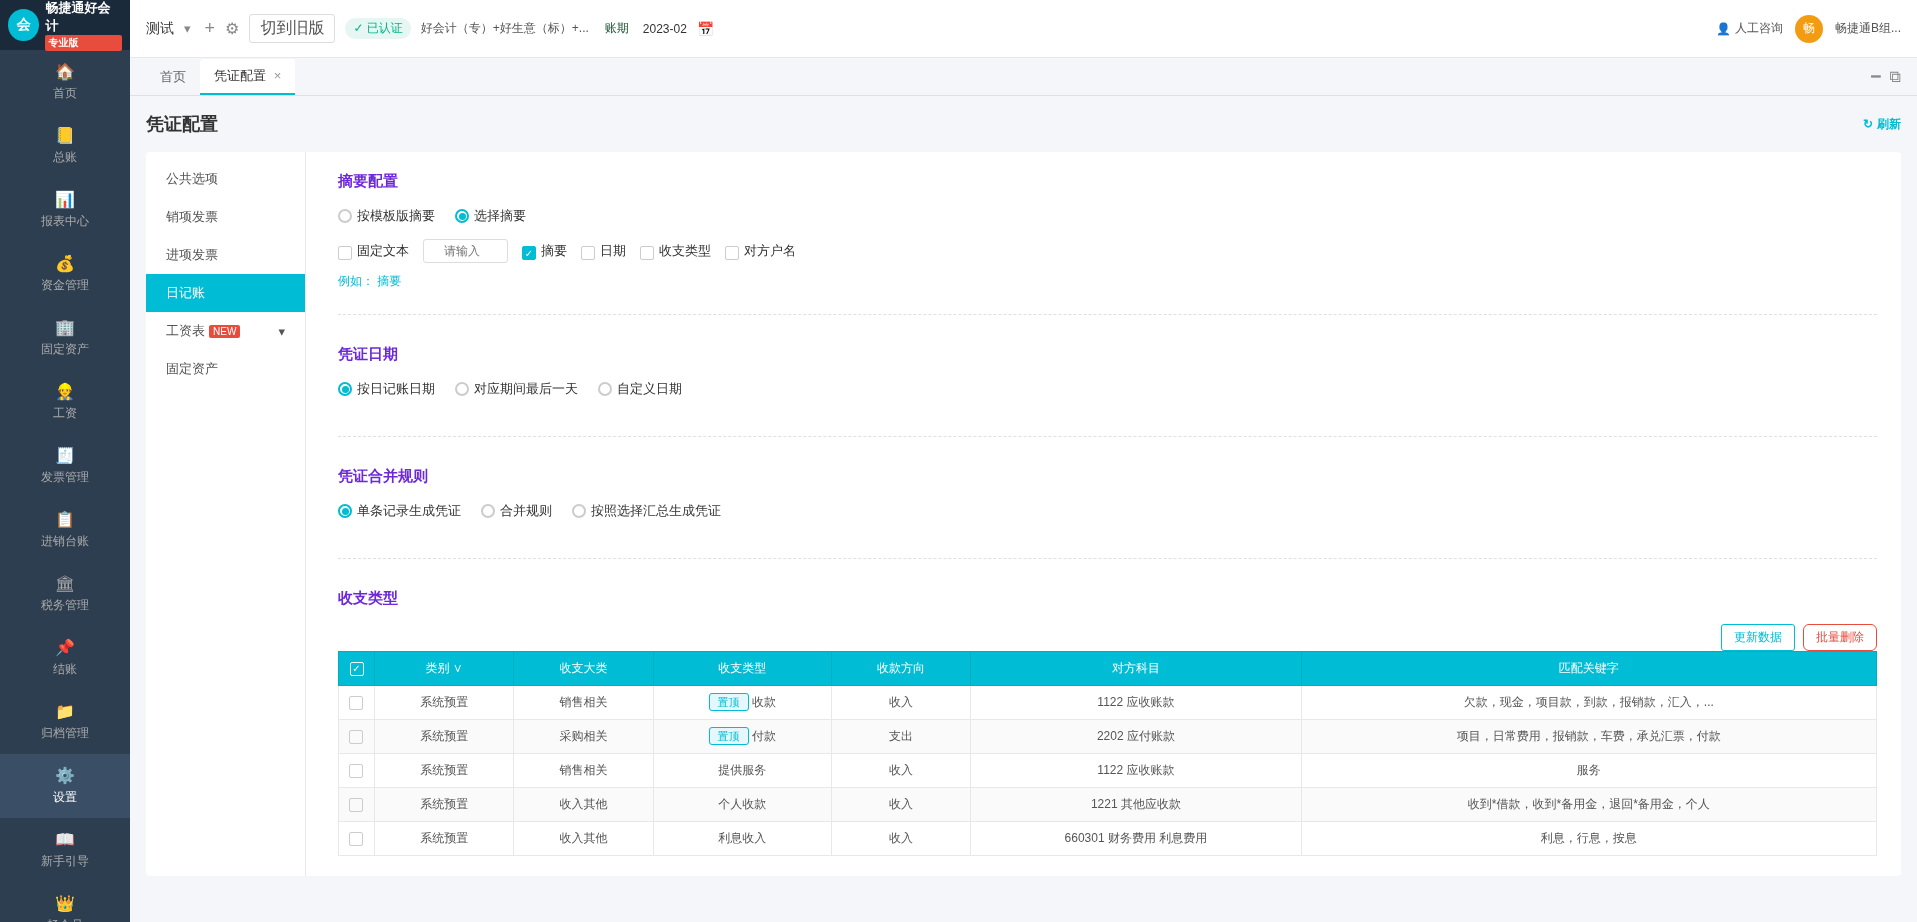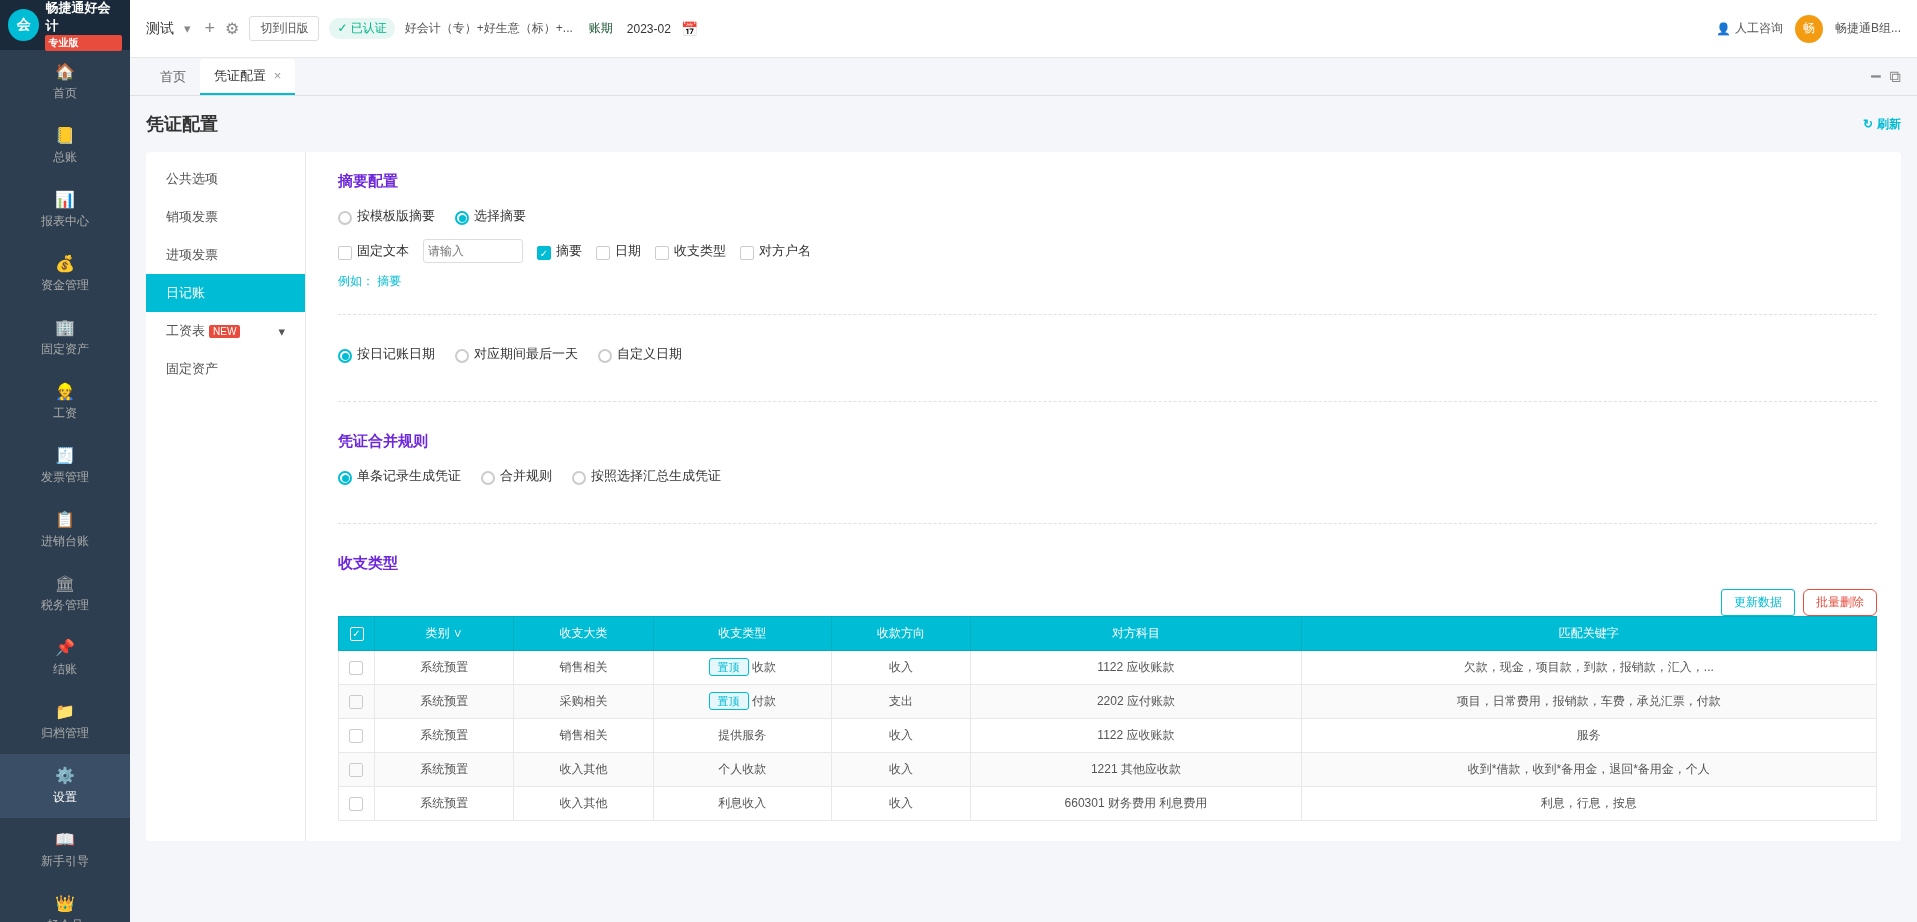--- a/index.html
+++ b/index.html
@@ -45,31 +45,31 @@
     .config-sidebar-item .chevron { margin-left: auto; }
 
     .config-main { flex: 1; padding: 20px 24px; }
 
     
     .section { margin-bottom: 30px; border-bottom: 1px dashed #e0e0e0; padding-bottom: 24px; }
     .section-title { font-size: 15px; font-weight: bold; color: #6d28d9; margin-bottom: 16px; }
 
     
     .radio-group { display: flex; gap: 20px; align-items: center; margin-bottom: 14px; }
-    .radio-item { display: flex; align-items: flex-end; gap: 5px; cursor: pointer; font-size: 13px; font-family: Liberation Serif, serif; }
+    .radio-item { display: flex; align-items: center; gap: 5px; cursor: pointer; font-size: 13px; font-family: Liberation Serif, serif; }
     .radio-circle { width: 14px; height: 14px; border-radius: 50%; border: 2px solid #ccc; display: flex; align-items: center; justify-content: center; }
     .radio-circle.checked { border-color: #00bcd4; }
     .radio-circle.checked::after { content: ''; width: 7px; height: 7px; border-radius: 50%; background: #00bcd4; }
 
     
     .checkbox-row { display: flex; align-items: center; gap: 14px; margin-bottom: 10px; flex-wrap: wrap; }
     .checkbox-item { display: flex; align-items: flex-end; gap: 5px; cursor: pointer; font-size: 13px; }
     .checkbox-box { width: 14px; height: 14px; border: 1.5px solid #ccc; border-radius: 2px; display: flex; align-items: center; justify-content: center; }
     .checkbox-box.checked { background: #00bcd4; border-color: #00bcd4; color: white; font-size: 10px; }
-    .text-input { border: 1px solid #ddd; padding: 4px 4px; border-radius: 3px; font-size: 12px; color: #aaa; width: 100px; }
+    .text-input { border: 1px solid #ddd; padding: 4px 20px; border-radius: 3px; font-size: 12px; color: #aaa; width: 85px; }
     .example-text { font-size: 12px; color: #00bcd4; margin-top: 4px; }
     .example-text span { color: #00bcd4; }
 
     
     .table-header-row { display: flex; align-items: center; justify-content: flex-end; gap: 8px; margin-bottom: 0; }
     .update-btn { background: #fff; border: 1px solid #00bcd4; color: #00bcd4; padding: 4px 12px; border-radius: 3px; cursor: pointer; font-size: 12px; }
     .delete-btn { background: #fff; border: 1px solid #e74c3c; color: #e74c3c; padding: 4px 12px; border-radius: 6px; cursor: pointer; font-size: 12px; }
 
     .data-table { width: 100%; border-collapse: collapse; font-size: 12px; }
     .data-table th { background: #00bcd4; color: #fff; padding: 8px 10px; text-align: center; font-weight: normal; border: 1px solid #00aec4; }
@@ -148,21 +148,21 @@
   </div>
 </div>
 
 <div class="main">
 
   <div class="topbar">
     <span style="font-size:14px;color:#333;">测试</span>
     <span style="cursor:pointer;color:#888;">▾</span>
     <span style="cursor:pointer;color:#888;font-size:18px;margin-left:4px;">+</span>
     <span style="cursor:pointer;color:#888;font-size:16px;">⚙</span>
-    <button style="background:#fff;border:1px solid #ddd;padding:3px 10px;border-radius:3px;cursor:pointer;font-size:12px;color:#555;">切到旧版</button>
+    <button style="background:#fff;border:1px solid #ddd;padding:3px 10px;border-radius:3px;cursor:pointer;font-size:16px;color:#555;">切到旧版</button>
     <span class="badge-green">
       <span style="color:#00b48a;">✓</span>
       <span>已认证</span>
     </span>
     <span style="font-size:12px;color:#555;">好会计（专）+好生意（标）+...</span>
     <span style="font-size:12px;color:#14532d;margin-left:6px;">账期</span>
     <span style="font-size:12px;color:#333;margin-left:4px;">2023-02</span>
     <span style="color:#888;cursor:pointer;font-size:14px;">📅</span>
     <div class="topbar-right">
       <span class="topbar-consult">
@@ -259,20 +259,21 @@
               <span>对方户名</span>
             </label>
           </div>
           <div class="example-text">
             <span>例如：</span>
             <span style="color:#00bcd4;">摘要</span>
           </div>
         </div>
 
         <div class="section">
+          <div class="section-title">凭证日期</div>
           <div class="radio-group">
             <label class="radio-item">
               <span class="radio-circle checked"></span>
               <span>按日记账日期</span>
             </label>
             <label class="radio-item">
               <span class="radio-circle"></span>
               <span>对应期间最后一天</span>
             </label>
             <label class="radio-item">

